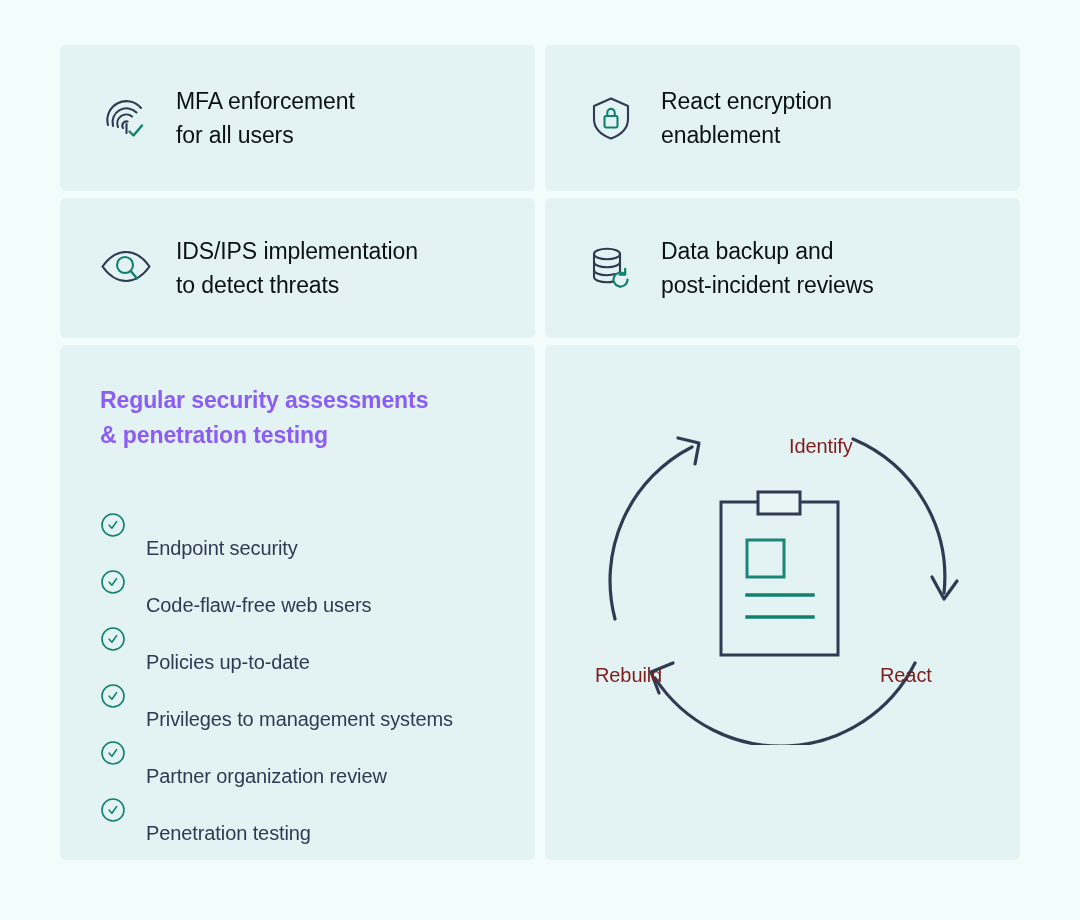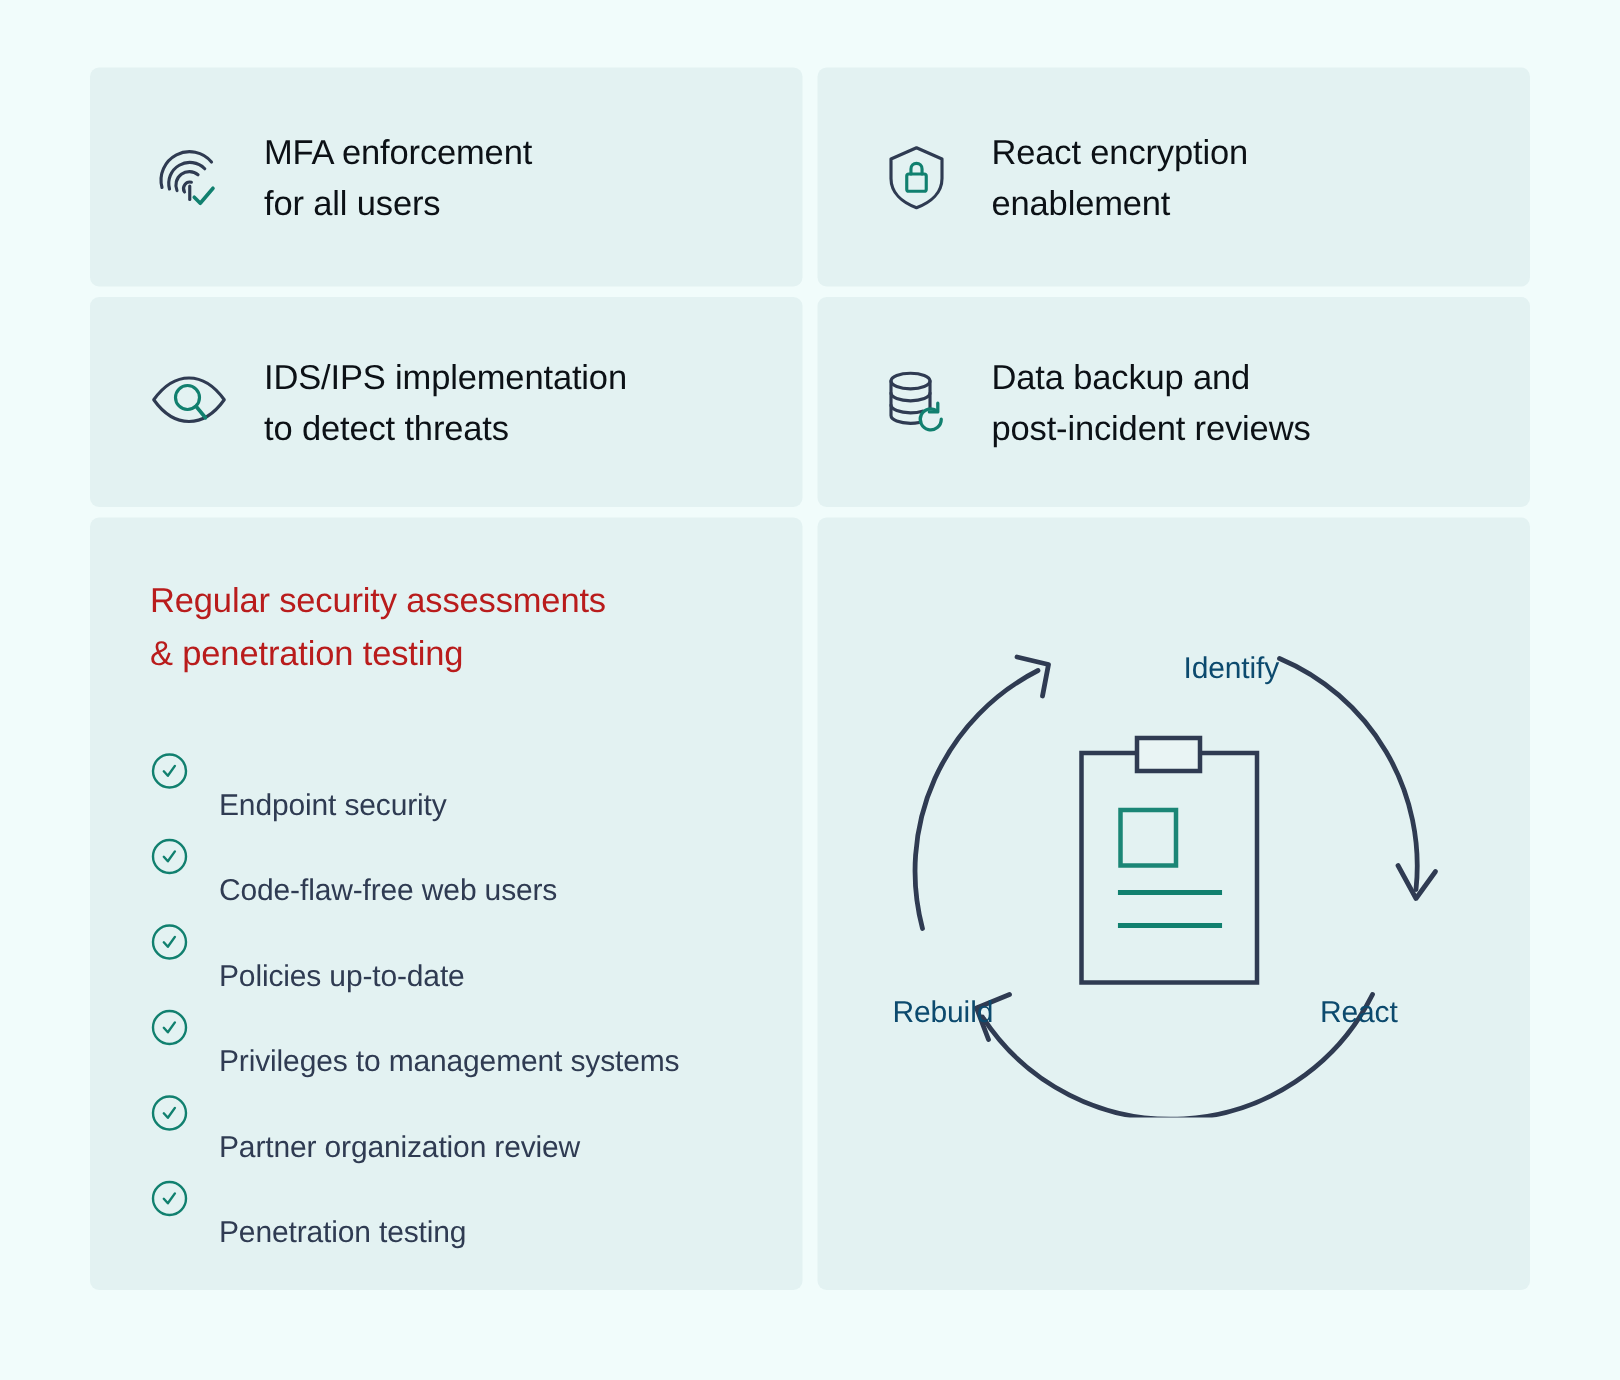--- a/index.html
+++ b/index.html
@@ -53,25 +53,25 @@
     font-weight: 400;
     letter-spacing: -0.1px;
     white-space: pre-line;
   }
   .card.wide {
     padding: 38px 40px 0 40px;
   }
   .panel-title {
     font-size: 23px;
     line-height: 35px;
-    color: #b91c1c;
+    color: #8b5cf6;
     letter-spacing: -0.1px;
     white-space: pre-line;
-    margin: 0 0 32px 0;
-    font-weight: 400;
+    margin: 0 0 43px 0;
+    font-weight: 700;
   }
   .checklist {
     list-style: none;
     margin: 0;
     padding: 0;
   }
   .check-item {
     display: flex;
     align-items: center;
     height: 57px;
@@ -95,21 +95,21 @@
     height: 420px;
   }
   .cycle-svg {
     position: absolute;
     left: 10px;
     top: 22px;
   }
   .cycle-label {
     position: absolute;
     font-size: 20px;
-    color: #0c4a6e;
+    color: #7f1d1d;
     letter-spacing: -0.1px;
     white-space: nowrap;
   }
   .lbl-identify { left: 204px; top: 52px; }
   .lbl-react    { left: 295px; top: 281px; }
   .lbl-rebuild  { left: 10px;  top: 281px; }
 </style>
 </head>
 <body>
 

